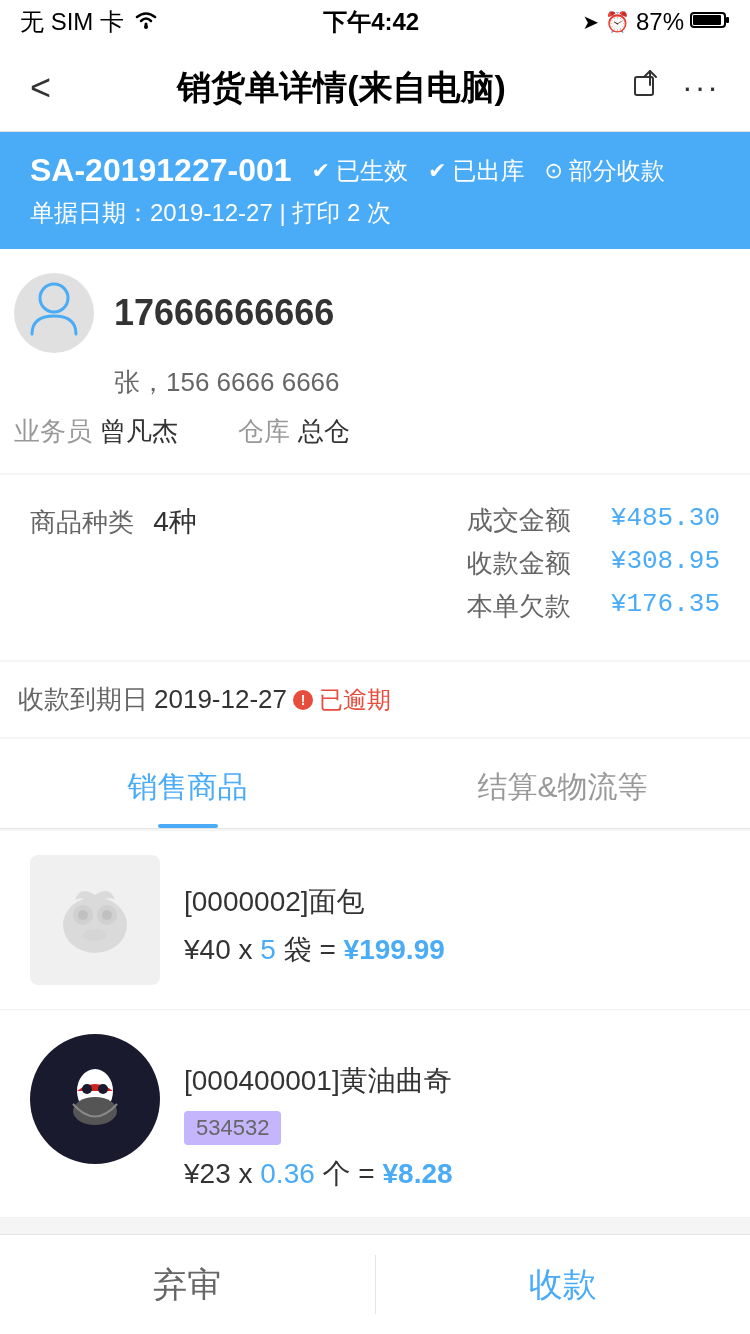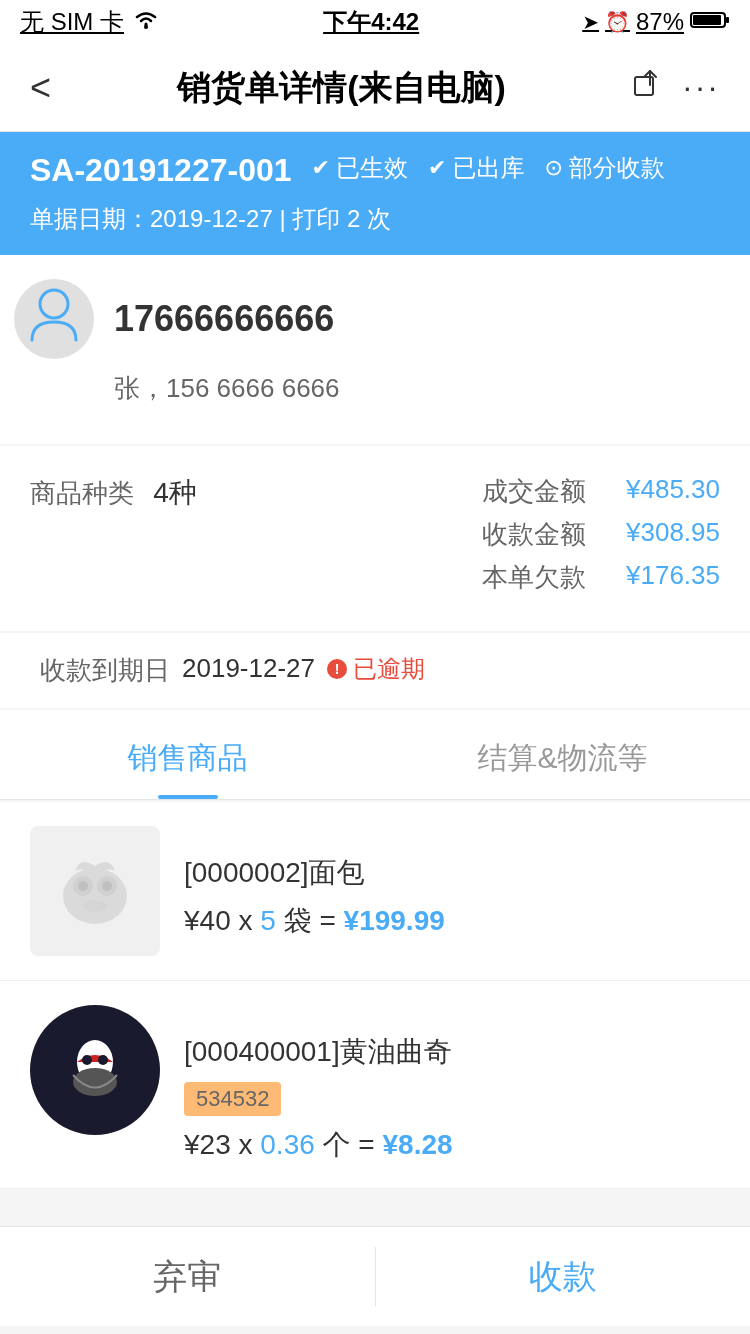--- a/index.html
+++ b/index.html
@@ -17,21 +17,20 @@
     
     .status-bar {
       background: #fff;
       height: 44px;
       display: flex;
       align-items: center;
       justify-content: space-between;
       padding: 0 20px;
       font-size: 24px;
       color: #000;
-      text-decoration: underline;
     }
     .status-left { display: flex; align-items: center; gap: 8px; }
     .status-center { font-weight: 600; font-size: 24px; }
     .status-right { display: flex; align-items: center; gap: 6px; }
 
     
     .nav-bar {
       background: #fff;
       height: 88px;
       display: flex;
@@ -48,23 +47,23 @@
     }
     .nav-icons { display: flex; align-items: center; gap: 20px; }
 
     
     .order-header {
       background: #4AABF7;
       padding: 20px 30px;
     }
     .order-header-top {
       display: flex;
-      align-items: flex-start;
+      align-items: center;
       gap: 20px;
-      margin-bottom: 14px;
+      margin-bottom: 8px;
     }
     .order-id {
       font-size: 32px;
       font-weight: 700;
       color: #fff;
     }
     .badge {
       display: flex;
       align-items: center;
       gap: 6px;
@@ -126,39 +125,39 @@
     .stats-section {
       background: #fff;
       padding: 28px 30px;
       margin-bottom: 2px;
       display: flex;
       justify-content: space-between;
       align-items: flex-start;
     }
     .stats-left { font-size: 26px; color: #666; }
     .stats-kinds { color: #333; font-size: 28px; }
-    .stats-right { text-align: right; }
+    .stats-right { text-align: right; font-family: Liberation Mono, monospace; }
     .stat-row {
       display: flex;
       justify-content: space-between;
       gap: 40px;
       margin-bottom: 8px;
       font-size: 26px;
     }
     .stat-label { color: #666; }
     .stat-value-blue { color: #4AABF7; }
 
     
     .due-section {
       background: #fff;
-      padding: 20px 40px;
+      padding: 20px 18px;
       margin-bottom: 2px;
       display: flex;
-      align-items: flex-start;
-      gap: 12px;
+      align-items: center;
+      gap: 6px;
       font-size: 26px;
       color: #333;
     }
     .due-label { color: #666; }
     .due-date { color: #333; }
     .overdue-badge {
       display: flex;
       align-items: center;
       gap: 6px;
       color: #e74c3c;
@@ -232,38 +231,38 @@
     }
     .product-info { flex: 1; }
     .product-name {
       font-size: 28px;
       color: #333;
       margin-bottom: 10px;
       margin-top: 28px;
     }
     .product-tag {
       display: inline-block;
-      background: #fdba74;
+      background: #c4b5fd;
       color: #666;
       font-size: 22px;
       padding: 4px 12px;
       border-radius: 4px;
       margin-bottom: 10px;
     }
     .product-price {
       font-size: 28px;
       color: #333;
     }
     .price-highlight { color: #4AABF7; }
     .price-total { color: #4AABF7; font-weight: 600; }
 
     
     .bottom-bar {
       position: fixed;
-      bottom: 8px;
+      bottom: 0;
       left: 0;
       width: 750px;
       height: 100px;
       background: #fff;
       border-top: 1px solid #e5e5e5;
       display: flex;
     }
     .bottom-btn {
       flex: 1;
       display: flex;
@@ -357,20 +356,26 @@
       <span class="avatar-icon">
         <svg width="60" height="60" viewBox="0 0 60 60" fill="none">
           <circle cx="30" cy="20" r="14" stroke="#4AABF7" stroke-width="3" fill="none"></circle>
           <path d="M8 56 Q8 38 30 38 Q52 38 52 56" stroke="#4AABF7" stroke-width="3" fill="none" stroke-linecap="round"></path>
         </svg>
       </span>
     </div>
     <span class="customer-name">17666666666</span>
   </div>
   <div class="customer-sub">张，156 6666 6666</div>
+  <div class="customer-meta">
+    <span class="meta-label">业务员</span>
+    <span class="meta-value">曾凡杰</span>
+    <span class="meta-label">仓库</span>
+    <span class="meta-value">总仓</span>
+  </div>
 </div>
 
 <div class="stats-section">
   <div class="stats-left">
     <span>商品种类</span>
     <span class="stats-kinds" style="margin-left:12px;">4种</span>
   </div>
   <div class="stats-right">
     <div class="stat-row">
       <span class="stat-label">成交金额</span>

